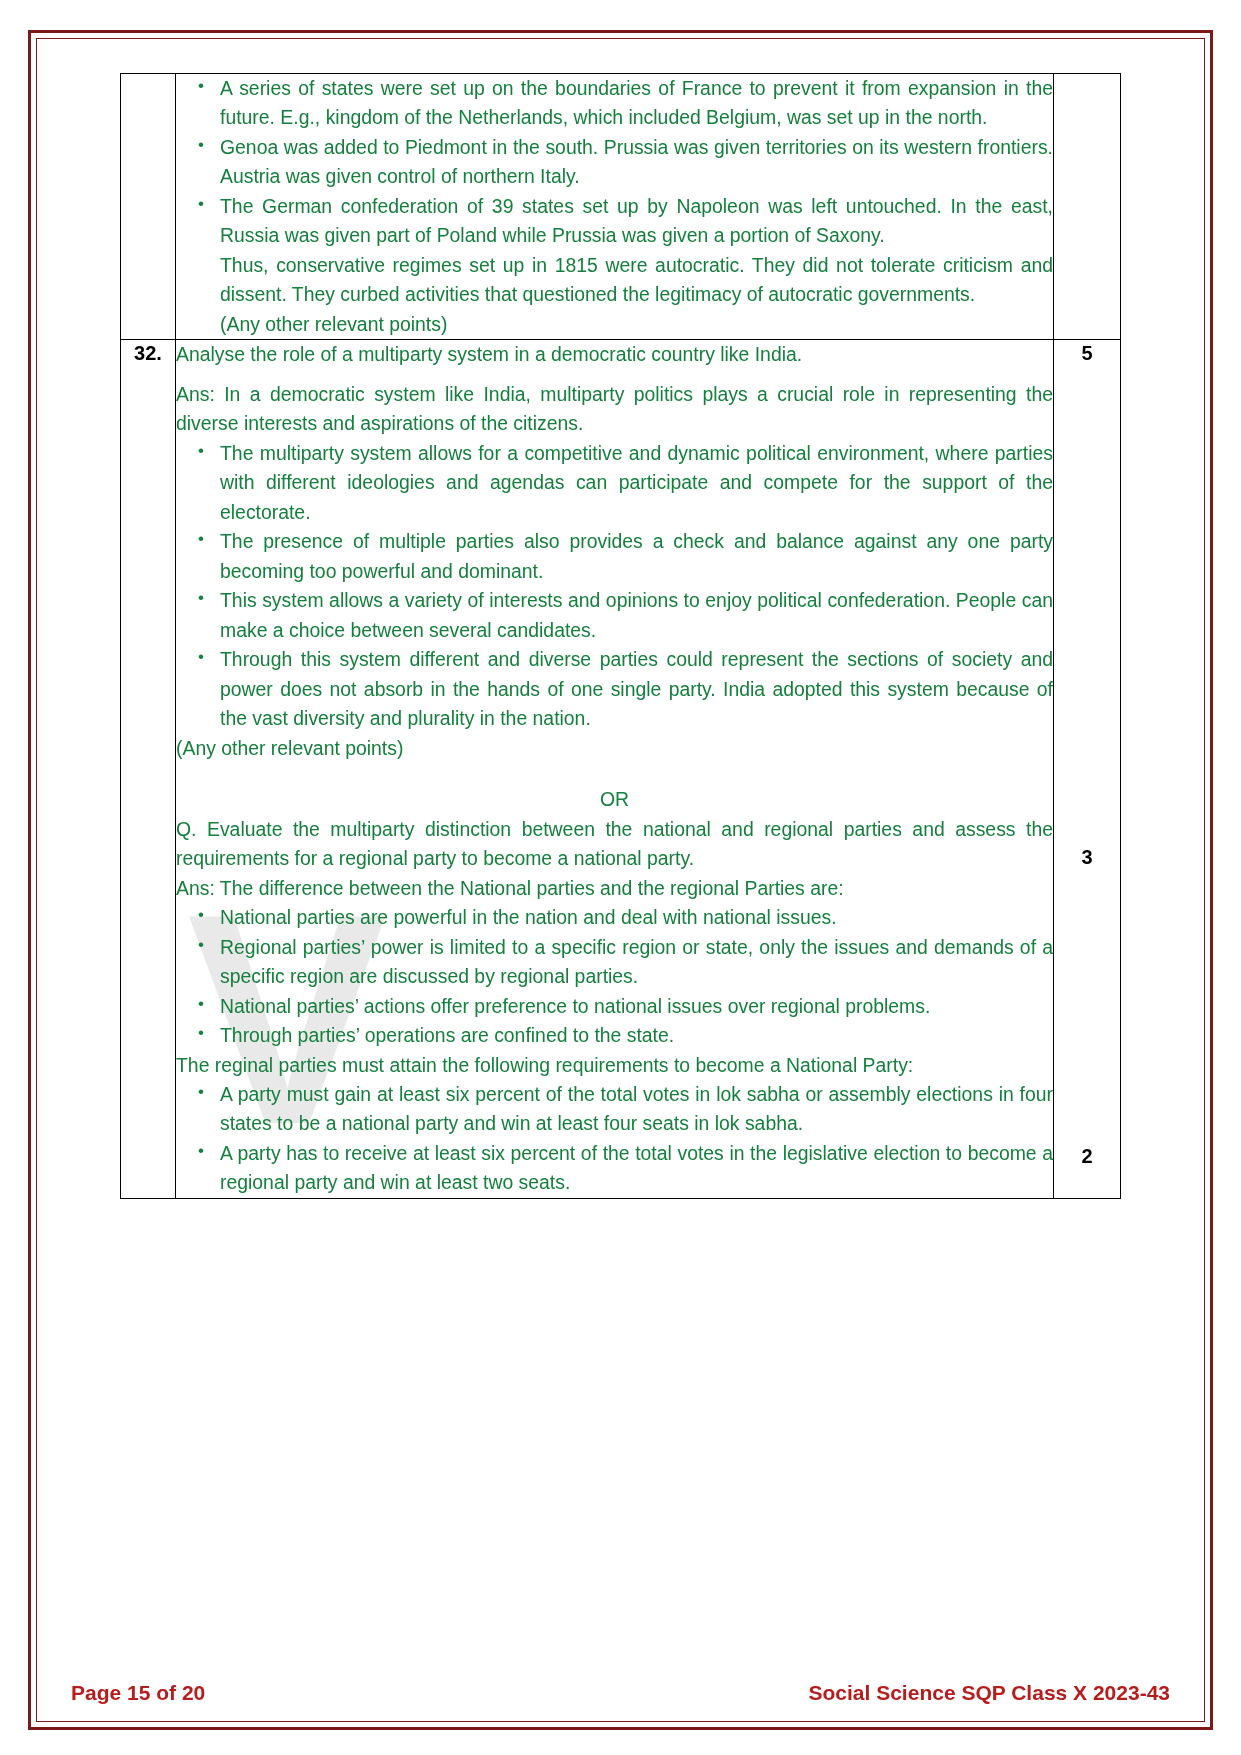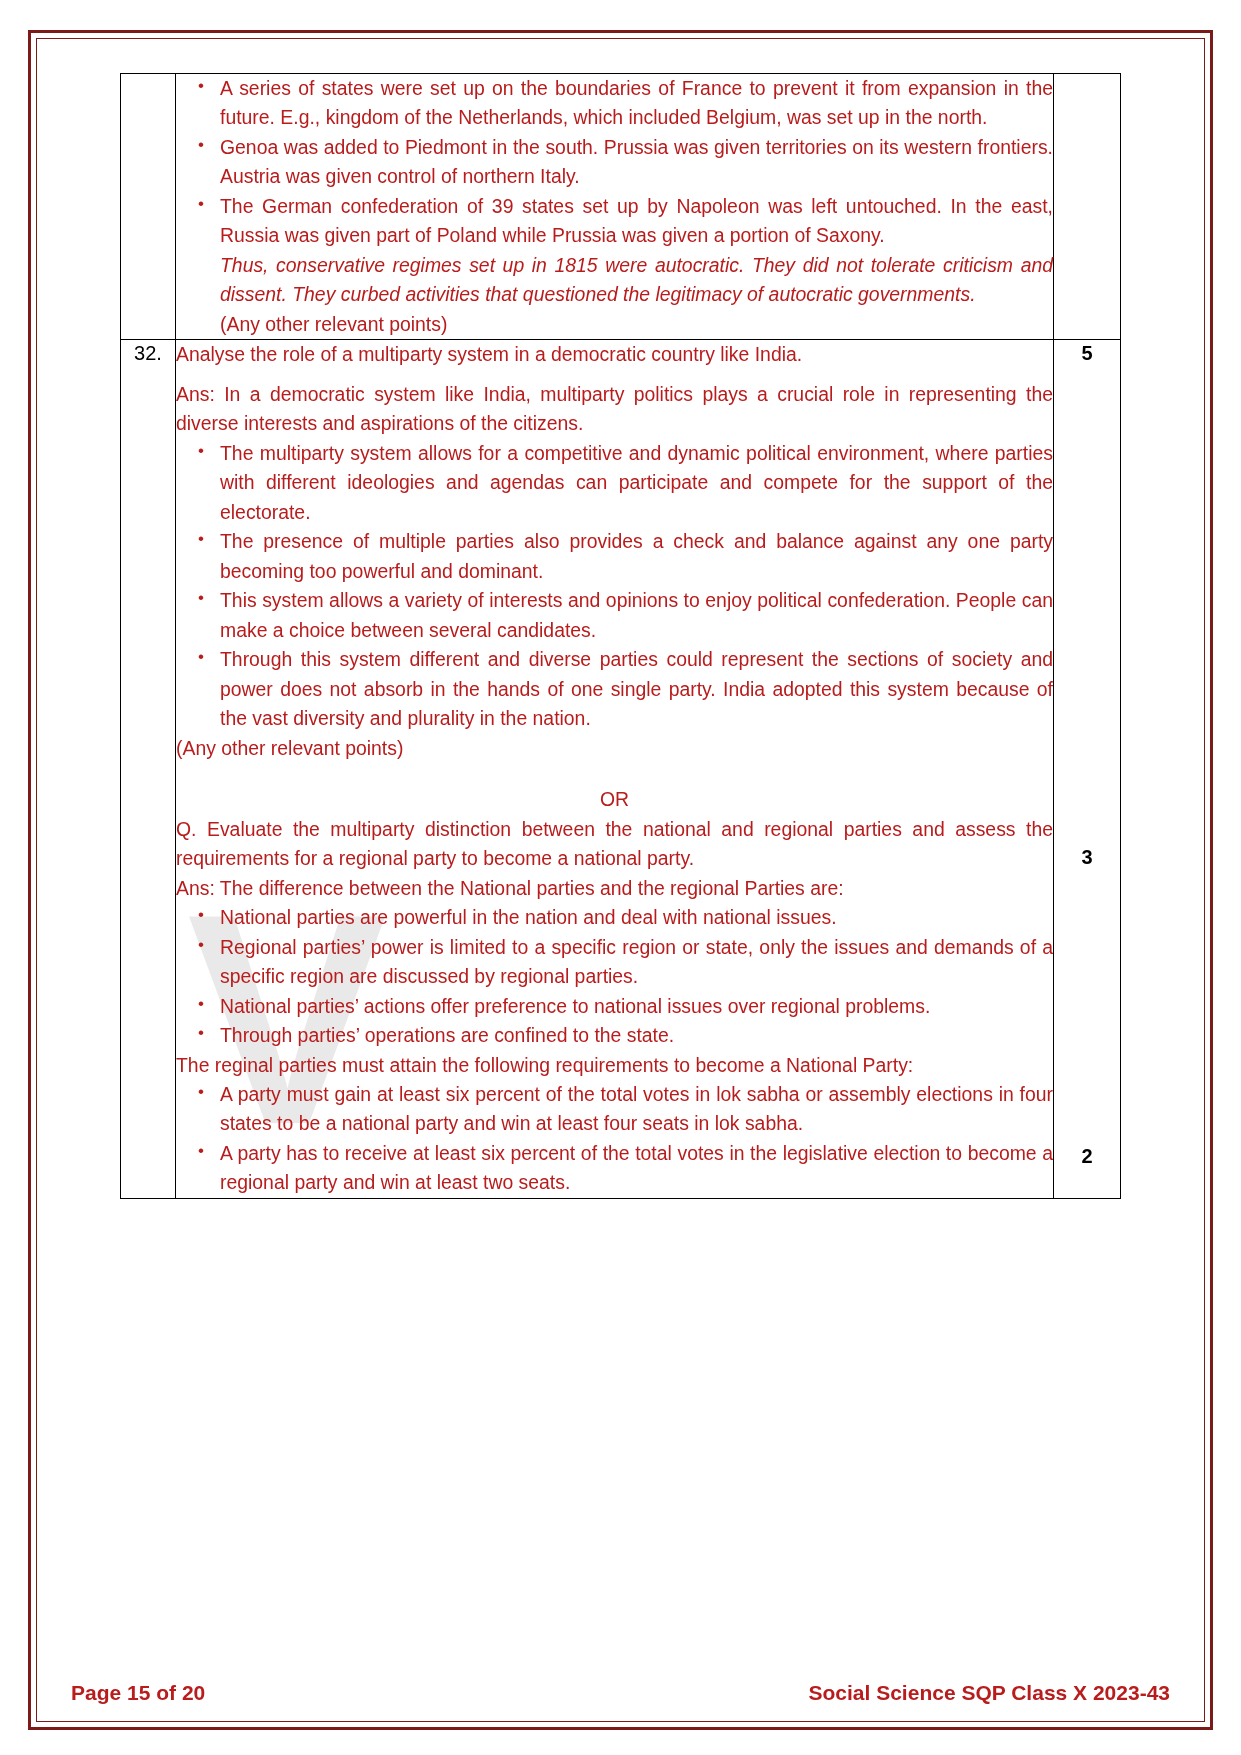--- a/index.html
+++ b/index.html
@@ -73,38 +73,38 @@
     vertical-align: top;
     padding: 0;
   }
   .col-num   { width: 55px; }
   .col-body  { width: 878px; }
   .col-marks { width: 67px; }
 
   .cell-num {
     text-align: center;
     font-size: 20px;
-    font-weight: normal;
+    font-weight: bold;
     color: #000;
     padding: 8px 2px 0 2px;
     line-height: 1.35;
   }
   .cell-marks {
     text-align: center;
     font-size: 20px;
     font-weight: bold;
     color: #000;
     padding: 8px 2px 0 2px;
     line-height: 1.35;
     position: relative;
   }
   .cell-body {
     padding: 6px 10px 8px 10px;
     font-size: 19.4px;
-    color: #b91c1c;
+    color: #15803d;
     line-height: 1.52;
   }
 
   
   p.para {
     margin: 0 0 0 0;
     text-align: justify;
     text-justify: inter-word;
   }
   p.para.center { text-align: center; }
@@ -172,21 +172,21 @@
 
         <tr>
           <td class="cell-num"></td>
           <td class="cell-body">
 
             <ul class="blist">
               <li>A series of states were set up on the boundaries of France to prevent it from expansion in the future. E.g., kingdom of the Netherlands, which included Belgium, was set up in the north.</li>
               <li>Genoa was added to Piedmont in the south. Prussia was given territories on its western frontiers. Austria was given control of northern Italy.</li>
               <li>The German confederation of 39 states set up by Napoleon was left untouched. In the east, Russia was given part of Poland while Prussia was given a portion of Saxony.</li>
             </ul>
-            <p class="para" style="padding-left:44px;font-style:italic;">Thus, conservative regimes set up in 1815 were autocratic. They did not tolerate criticism and dissent. They curbed activities that questioned the legitimacy of autocratic governments.</p>
+            <p class="para" style="padding-left:44px;">Thus, conservative regimes set up in 1815 were autocratic. They did not tolerate criticism and dissent. They curbed activities that questioned the legitimacy of autocratic governments.</p>
             <p class="para left bold" style="padding-left:44px;">(Any other relevant points)</p>
 
           </td>
           <td class="cell-marks"></td>
         </tr>
 
         <tr>
           <td class="cell-num">32.</td>
           <td class="cell-body">
 

